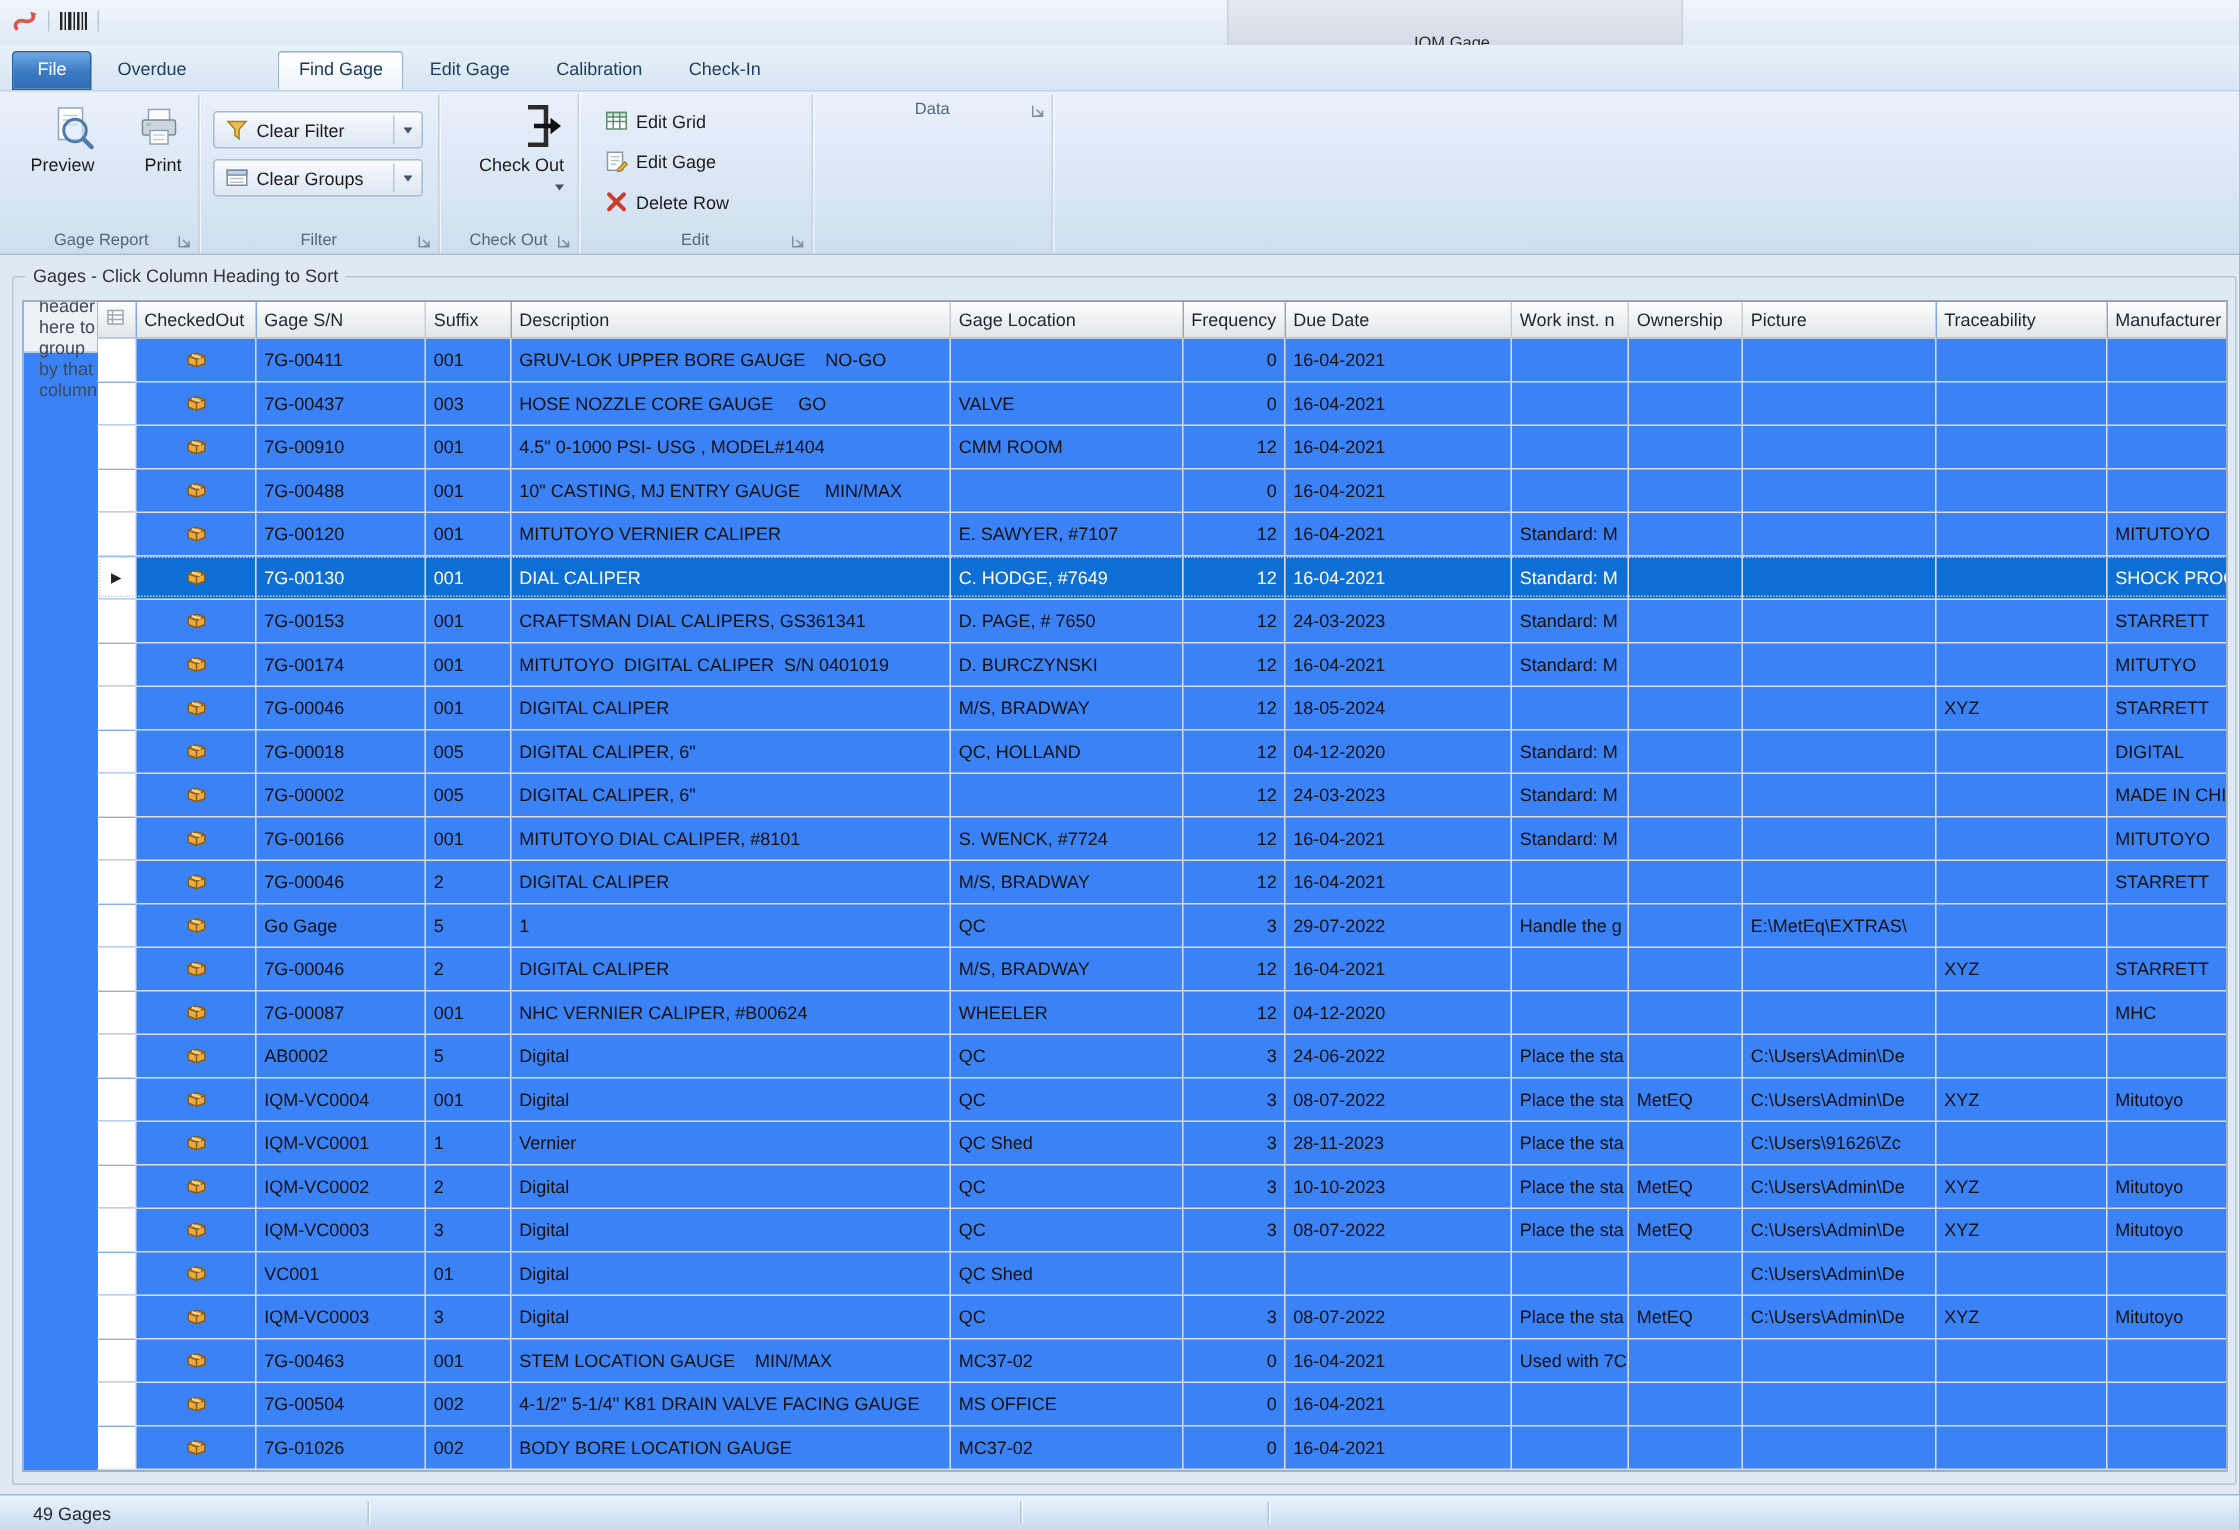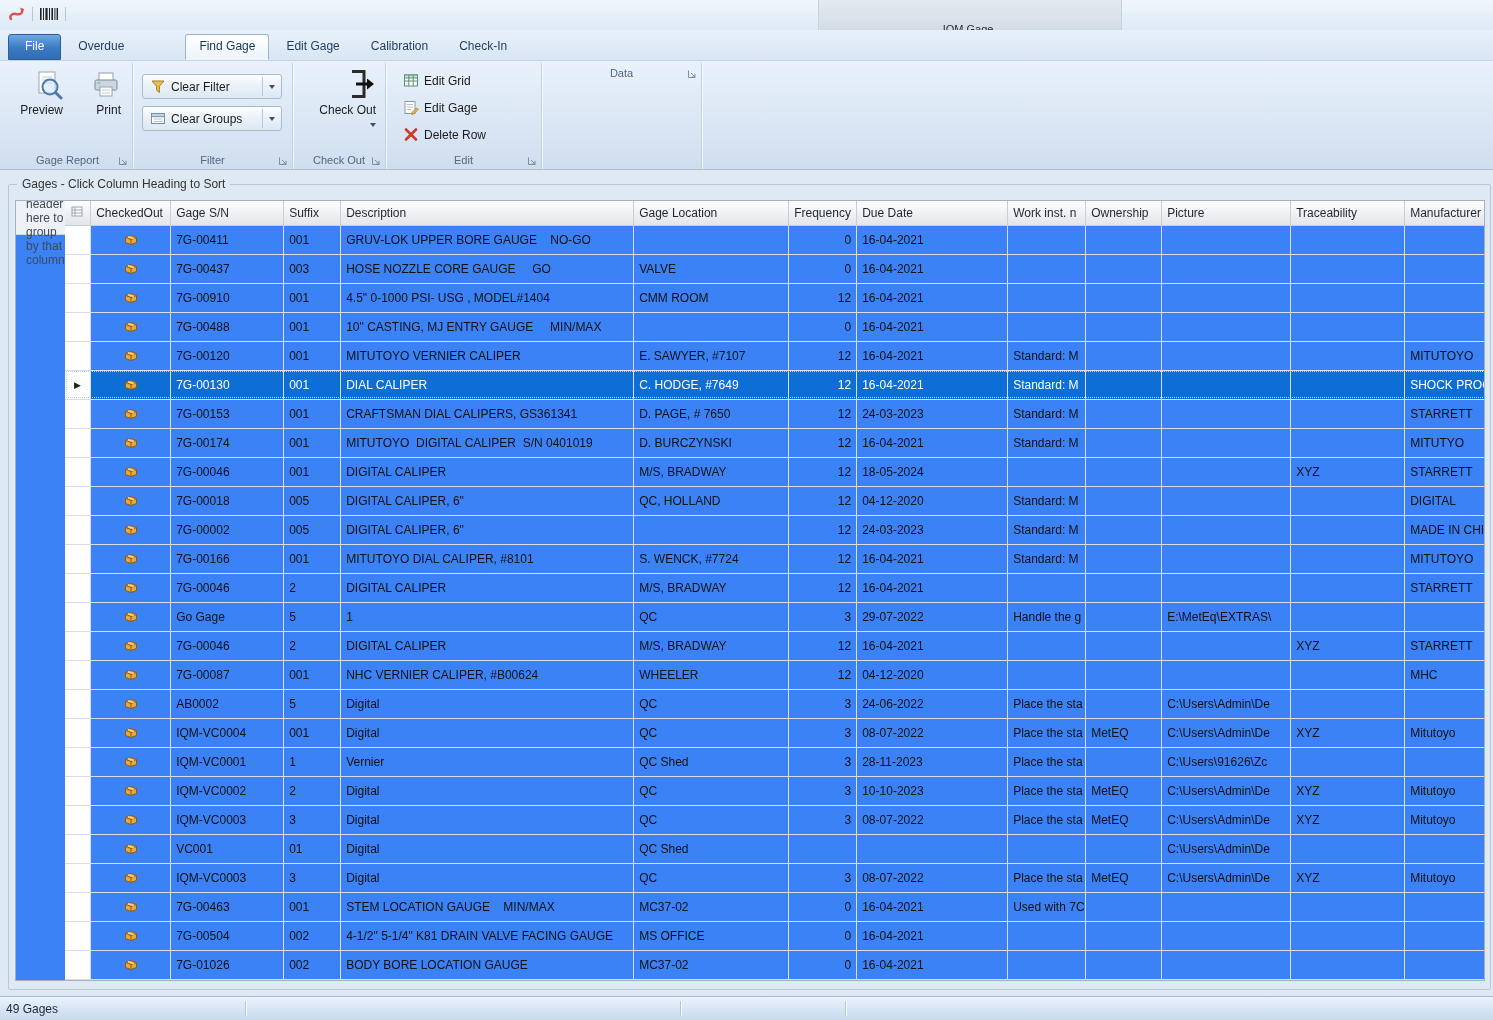--- a/index.html
+++ b/index.html
@@ -69,21 +69,21 @@
   tr.selected td { background:var(--sel-color,#0d6ed6); color:#fff; }
   tr.selected td.ind { background:#fff; color:#222; }
   tr.selected { outline:1px dotted #bcd8f5; outline-offset:-2px; }
   .co-icon { display:inline-block; line-height:0; vertical-align:middle; }
   .hscroll { margin-top:auto; flex:0 0 17px; position:relative; background:#fafbfc; }
   .hthumb { position:absolute; left:84px; top:3px; width:938px; height:10px; border-radius:5px; background:#9aa1a8; }
 
   
   .statusbar { position:absolute; left:0; right:0; bottom:0; height:24px;
     background:linear-gradient(#ebf3fc,#d4e3f4 60%,#c9dbef); border-top:1px solid #a5b9d0; }
-  .sb-text { position:absolute; left:6px; top:5px; color:#1f2630; }
+  .sb-text { position:absolute; left:22px; top:5px; color:#1f2630; }
   .sb-sep { position:absolute; top:4px; bottom:4px; width:1px; background:#b3c5d9; box-shadow:1px 0 0 rgba(255,255,255,.8); }
 </style>
 </head>
 <body>
 
 <div class="titlebar">
   <div class="qat">
     <span class="qat-icon">
       <svg width="18" height="16" viewBox="0 0 18 16">
           <path d="M3 13 C1 10 4 7 8 8 C12 9 15 7 14 4" fill="none" stroke="#d9534f" stroke-width="2.4" stroke-linecap="round"></path>

